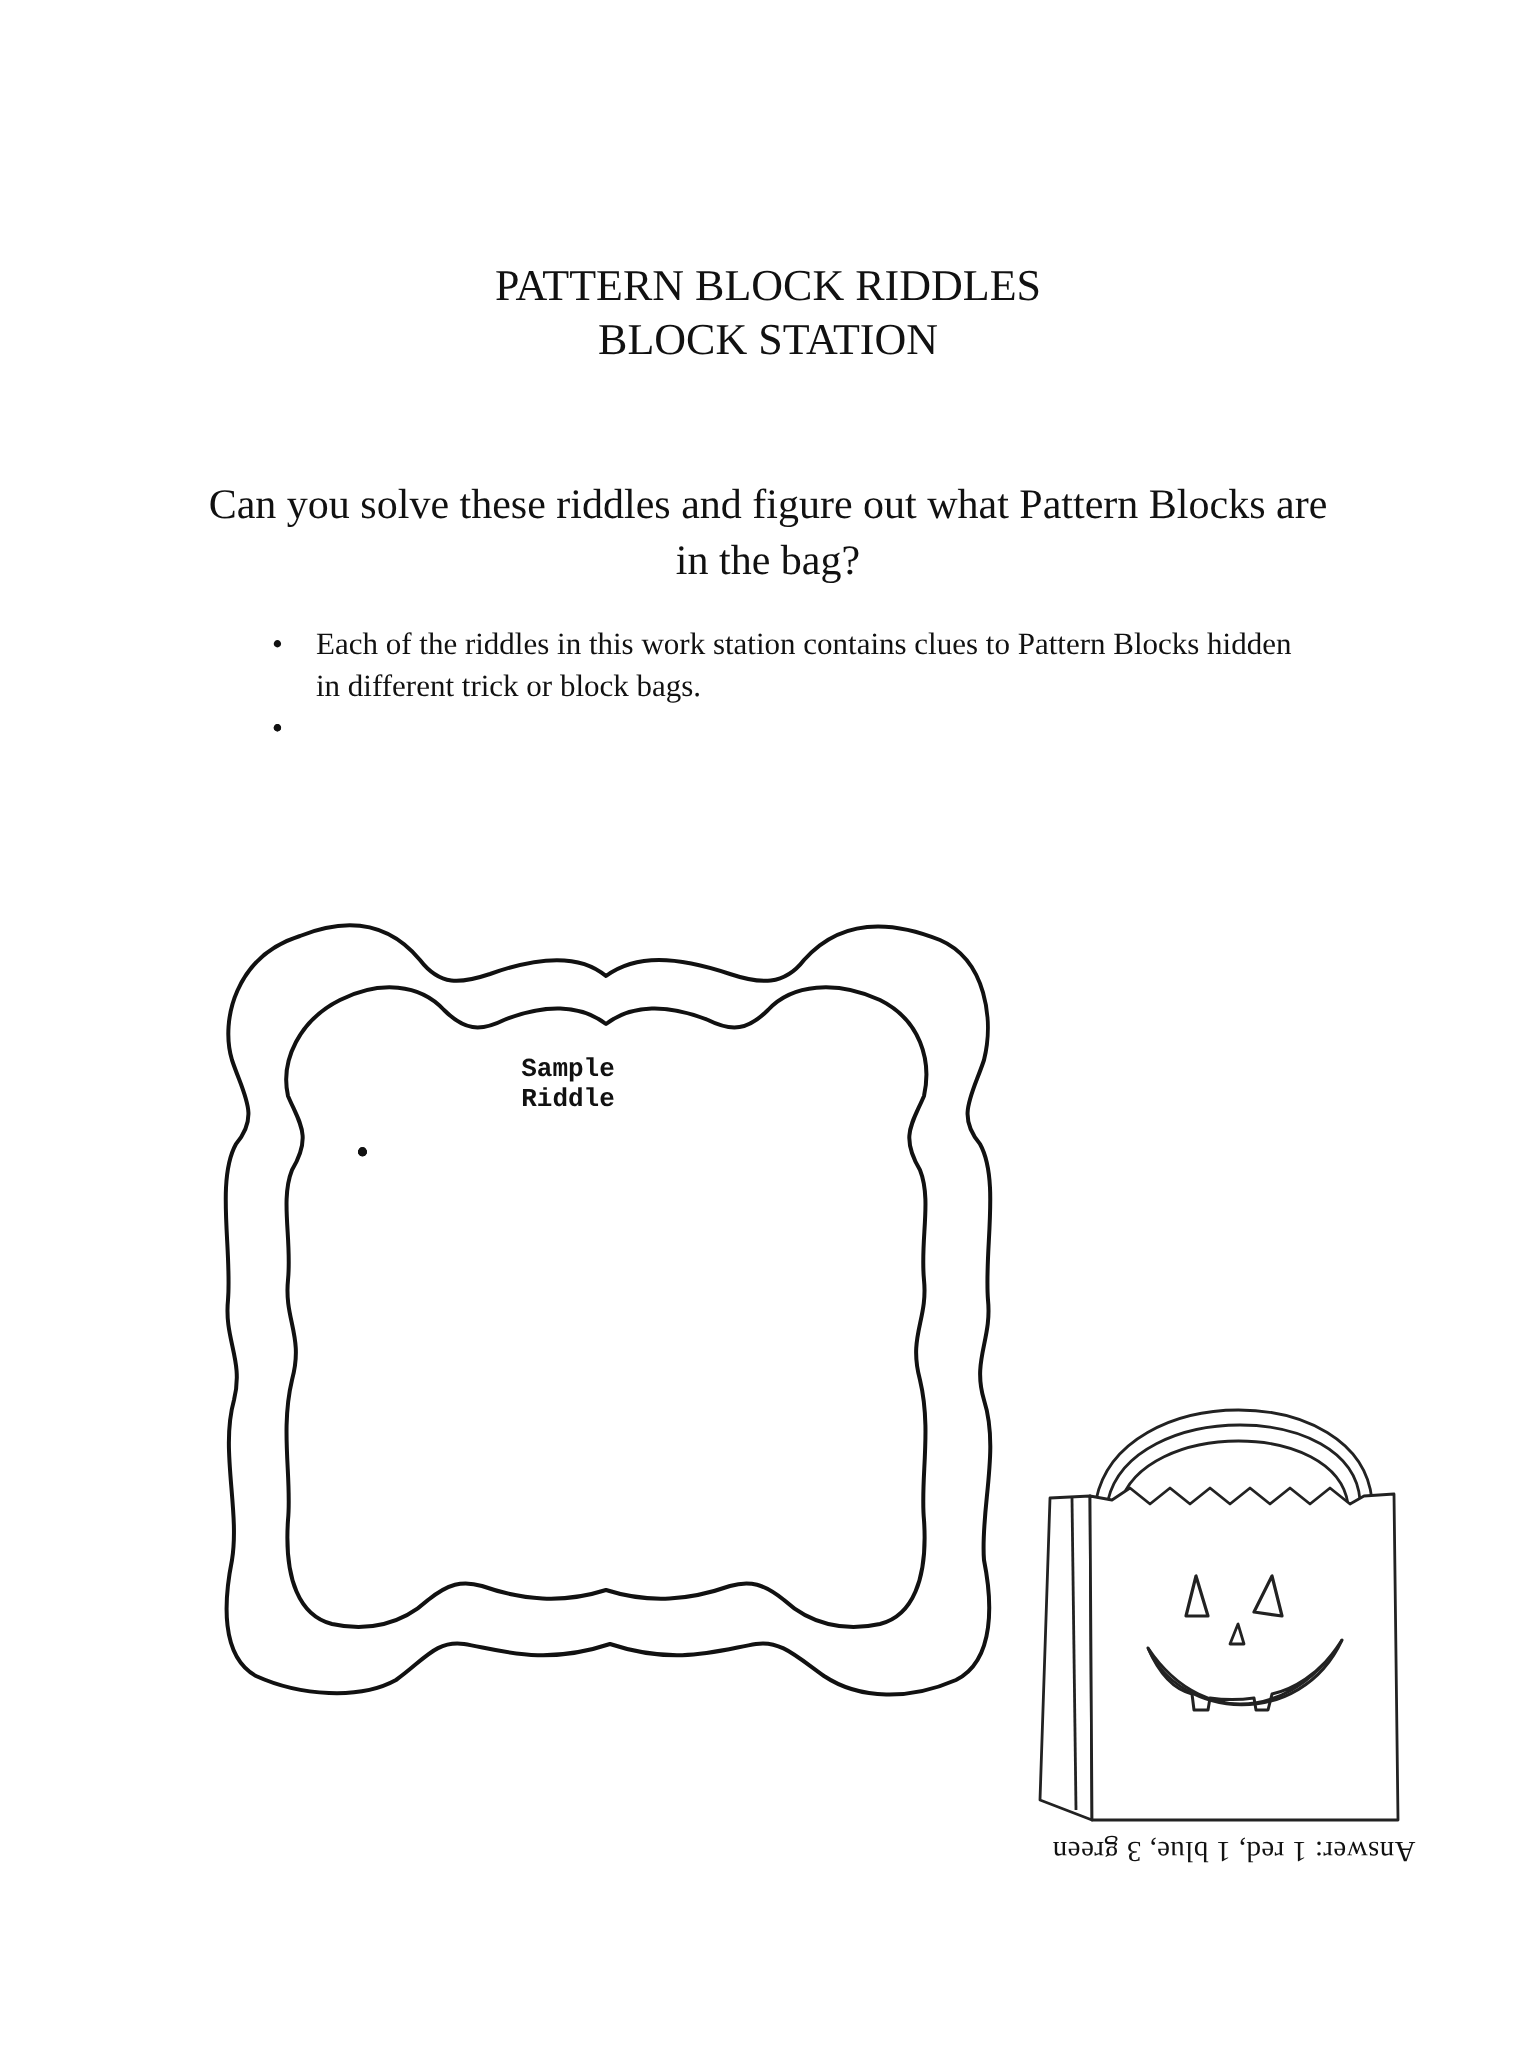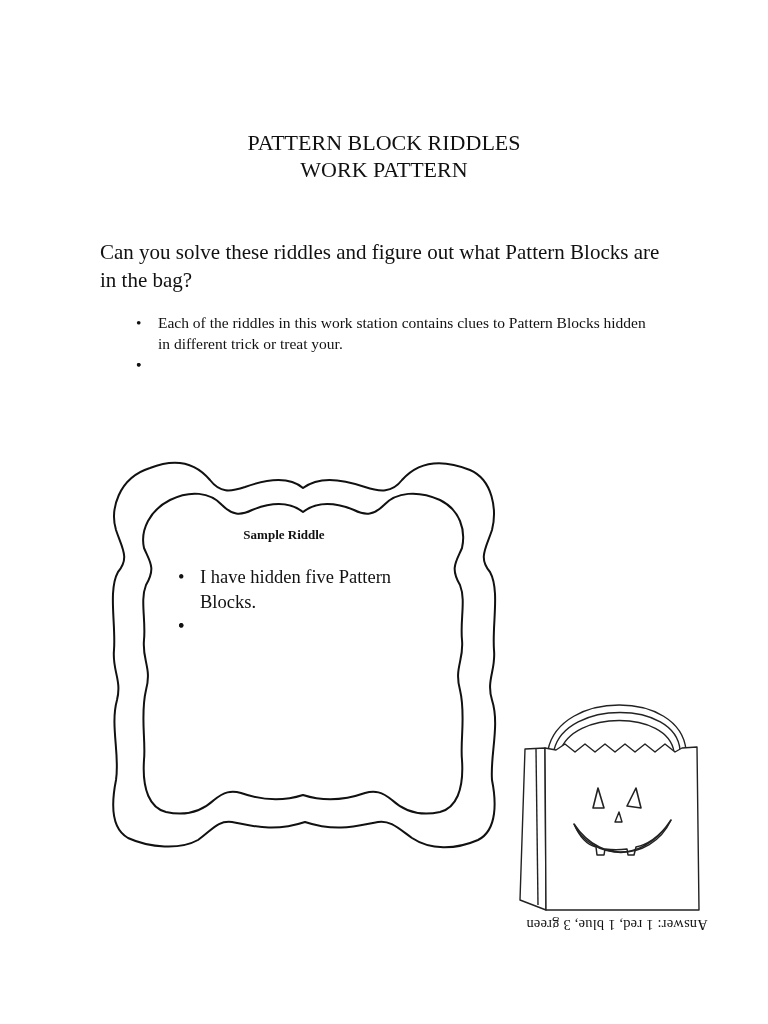--- a/index.html
+++ b/index.html
@@ -2,51 +2,51 @@
 <html><head>
 <meta charset="utf-8">
 <style>
   html, body { margin:0; padding:0; background:#ffffff; }
   body { width:768px; height:1024px; position:relative; overflow:hidden;
          font-family:"DejaVu Serif", "Liberation Serif", serif; color:#111; }
   .title { position:absolute; left:0; width:768px; text-align:center;
            font-family:"Liberation Serif", serif; font-size:22px; line-height:27px; }
   #title1 { top:129px; }
   #title2 { top:156px; }
-  .question { position:absolute; left:100px; width:568px; top:238px; text-align:left;
+  .question { position:absolute; left:100px; width:568px; top:238px; text-align:center;
               font-family:"Liberation Serif", serif; font-size:21px; line-height:28px; }
   ul.instructions { position:absolute; left:136px; top:312px; width:520px; margin:0; padding:0;
                     list-style:none; font-family:"Liberation Serif", serif; font-size:15.5px; line-height:21px; }
   ul.instructions li { position:relative; padding-left:22px; margin:0; }
   ul.instructions li .bullet { position:absolute; left:0; top:0; }
   svg.frame { position:absolute; left:0; top:0; }
   .sample-title { position:absolute; left:238px; top:527px; width:92px; text-align:center;
-                  font-family:Liberation Serif, serif; font-weight:bold; font-size:13px; }
+                  font-family:Liberation Mono, monospace; font-weight:bold; font-size:13px; }
   ul.riddle { position:absolute; left:178px; top:565px; width:260px; margin:0; padding:0;
               list-style:none; font-family:"Liberation Serif", serif; font-size:18.5px; line-height:24.5px; }
   ul.riddle li { position:relative; padding-left:22px; }
   ul.riddle li .bullet { position:absolute; left:0; top:0; }
   .answer { position:absolute; left:514px; top:916px; width:206px; text-align:center;
             font-family:"Liberation Serif", serif; font-size:14.5px; transform:rotate(180deg);
             letter-spacing:0.2px; }
 </style>
 </head>
 <body>
 
 <div>
 
   <div id="title1" class="title">PATTERN BLOCK RIDDLES</div>
-  <div id="title2" class="title">WORK PATTERN</div>
+  <div id="title2" class="title">BLOCK STATION</div>
 
   <div class="question">Can you solve these riddles  and figure out what Pattern Blocks are in the bag?</div>
 
   <ul class="instructions">
     <li>
       <span class="bullet">•</span>
-      <span>Each of the riddles in this work station contains clues to Pattern Blocks hidden in different  trick or treat your.</span>
+      <span>Each of the riddles in this work station contains clues to Pattern Blocks hidden in different  trick or block bags.</span>
     </li>
     <li>
       <span class="bullet">•</span>
     </li>
     <li>
       <span class="bullet">•</span>
     </li>
   </ul>
 
   <svg class="frame" width="768" height="1024" viewBox="0 0 768 1024">
@@ -126,21 +126,20 @@
       <path d="M 574 824 C 590 848, 610 852, 620 852 C 635 852, 655 845, 671 820 C 660 838, 645 845, 636 847 L 634 855 L 628 855 L 627 849 C 620 850, 612 850, 605 849 L 604 855 L 597 855 L 596 847 C 588 845, 580 838, 574 824 Z" stroke-width="1.5"></path>
       <path d="M 574 824 C 590 860, 650 865, 671 820" stroke-width="1.5"></path>
     </g>
   </svg>
 
   <div class="sample-title">Sample Riddle</div>
 
   <ul class="riddle">
     <li>
       <span class="bullet">•</span>
-      <span>I have hidden five Pattern Blocks.</span>
     </li>
     <li>
       <span class="bullet">•</span>
     </li>
     <li>
       <span class="bullet">•</span>
     </li>
   </ul>
 
   <div class="answer">Answer:  1 red, 1 blue, 3 green</div>

